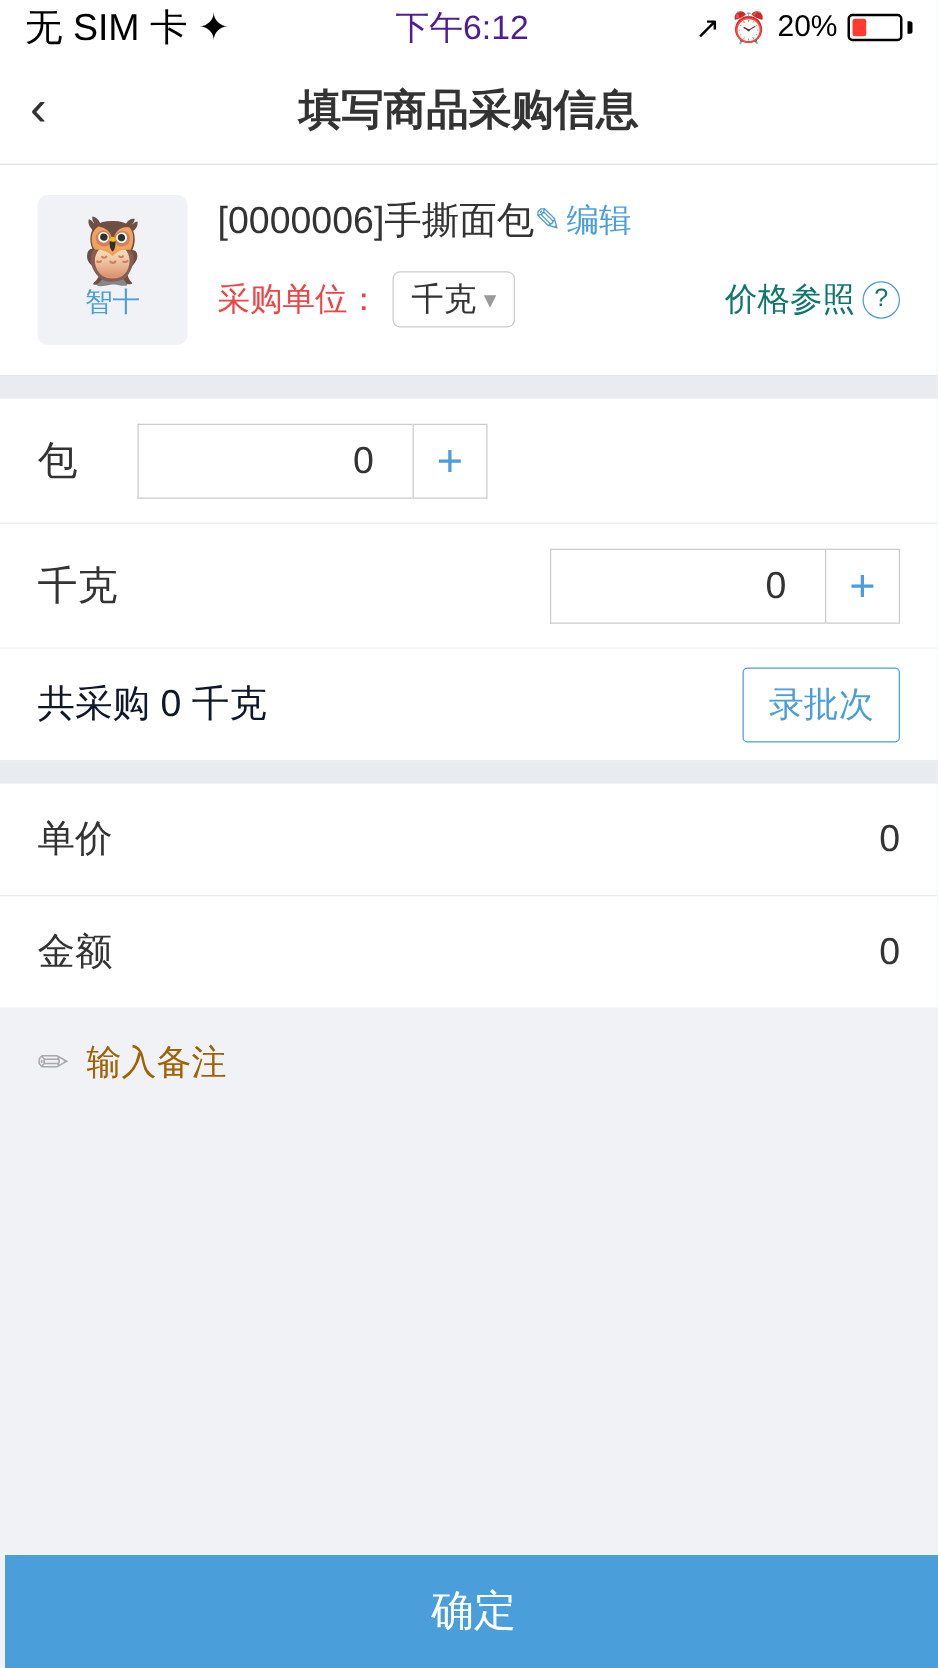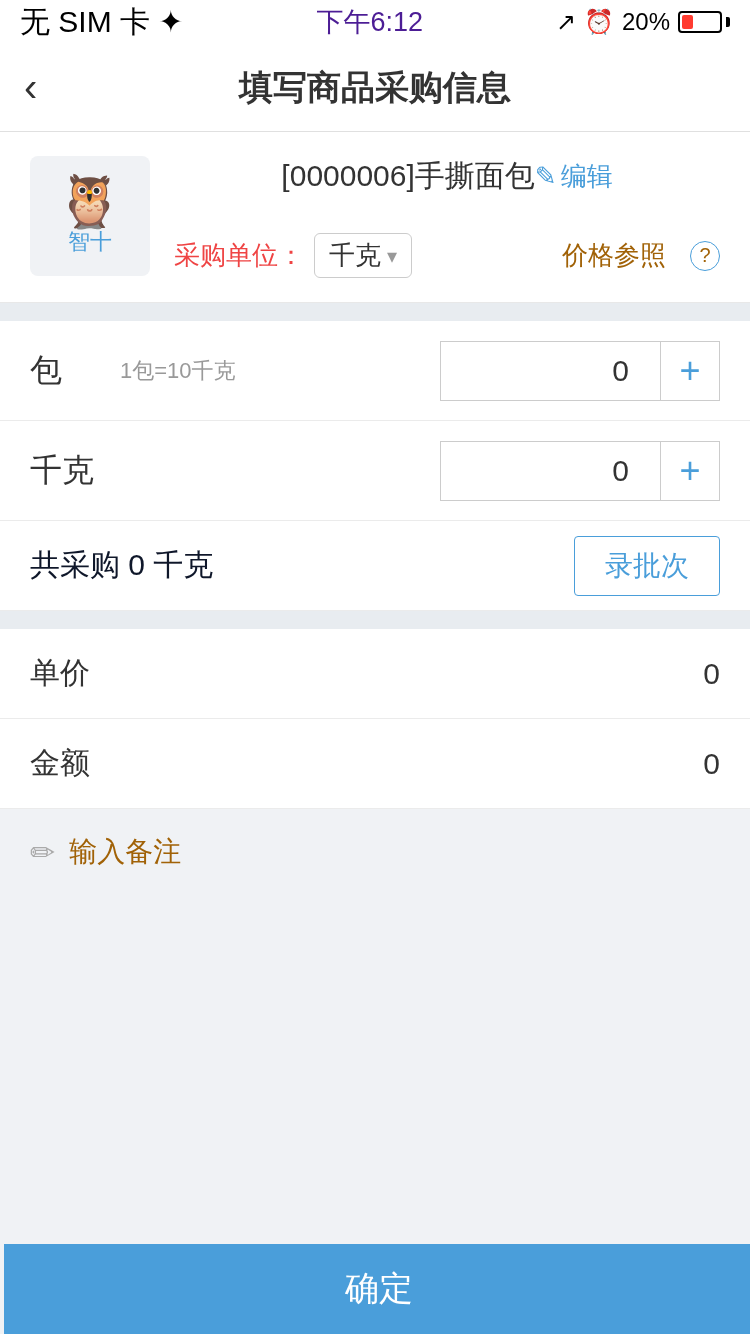--- a/index.html
+++ b/index.html
@@ -94,22 +94,22 @@
     .product-thumb-text {
       font-size: 22px;
       color: #4a9eda;
     }
     .product-info {
       flex: 1;
     }
     .product-name-row {
       display: flex;
       align-items: center;
-      justify-content: center;
-      margin-bottom: 36px;
+      justify-content: flex-start;
+      margin-bottom: 20px;
     }
     .product-name {
       font-size: 30px;
       color: #333;
       font-weight: 500;
     }
     .edit-btn {
       font-size: 26px;
       color: #4a9eda;
       display: flex;
@@ -133,24 +133,24 @@
       border-radius: 6px;
       padding: 4px 14px;
       font-size: 26px;
       color: #333;
       gap: 6px;
       background: #fff;
       cursor: pointer;
     }
     .price-ref {
       font-size: 26px;
-      color: #a16207;
-      display: flex;
-      align-items: center;
-      gap: 24px;
+      color: #0f766e;
+      display: flex;
+      align-items: center;
+      gap: 6px;
       cursor: pointer;
     }
 
     
     .section-divider {
       width: 750px;
       height: 18px;
       background: #e8ecf0;
     }
 
@@ -218,21 +218,21 @@
     }
     .summary-text {
       font-size: 30px;
       color: #0f172a;
     }
     .record-btn {
       border: 1px solid #4a9eda;
       background: #fff;
       color: #4a9eda;
       font-size: 28px;
-      padding: 10px 30px;
+      padding: 10px 20px;
       border-radius: 4px;
       cursor: pointer;
     }
 
     
     .price-section {
       background: #fff;
       margin-top: 0;
     }
     .price-row {
@@ -354,21 +354,20 @@
       </div>
     </div>
   </div>
 
   <div class="section-divider"></div>
 
   <div class="qty-section">
 
     <div class="qty-row">
       <span class="qty-label">包</span>
-      <span class="qty-sub-label">1包=10千克</span>
       <div class="qty-input-group">
         <input class="qty-input" type="number" value="0" style="">
         <div class="qty-plus-btn">+</div>
       </div>
     </div>
 
     <div class="qty-row">
       <span class="qty-label">千克</span>
       <span class="qty-sub-label"></span>
       <div class="qty-input-group">

